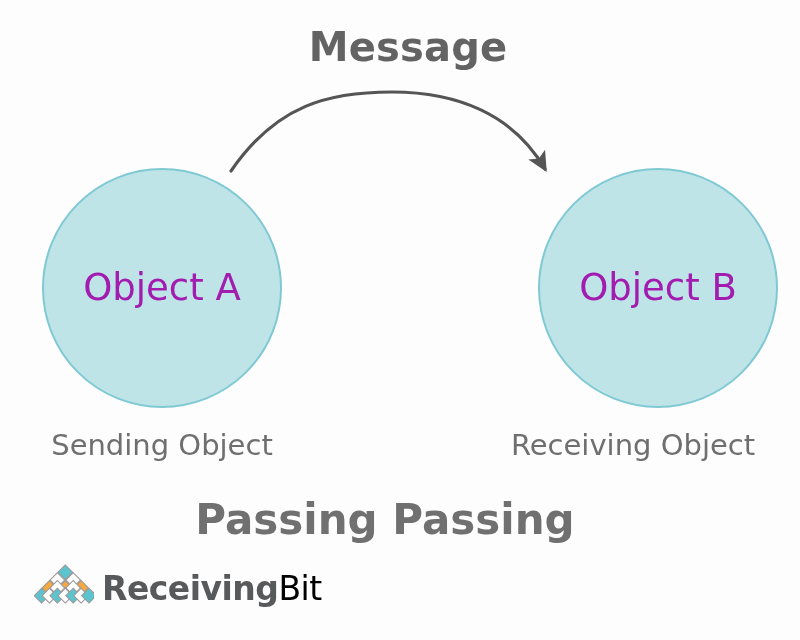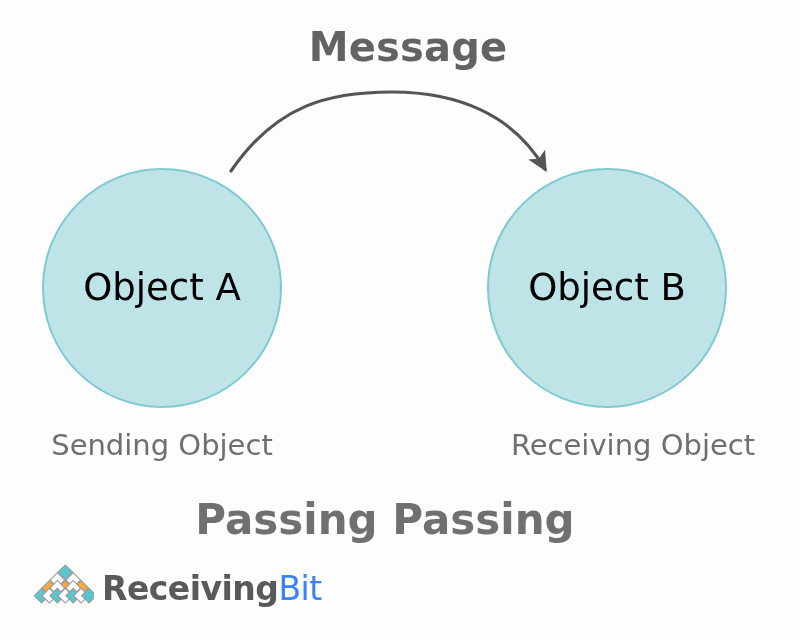--- a/index.html
+++ b/index.html
@@ -52,26 +52,26 @@
     height: 240px;
     border-radius: 50%;
     background: #bfe4e8;
     border: 2px solid #7ec9d3;
     box-sizing: border-box;
     display: flex;
     align-items: center;
     justify-content: center;
   }
   .node-circle.left  { left: 42px;  top: 168px; }
-  .node-circle.right { left: 487px; top: 168px; }
+  .node-circle.right { left: 538px; top: 168px; }
 
   .node-text {
     font-size: 37px;
     font-weight: 400;
-    color: #000000;
+    color: #a21caf;
     line-height: 1;
     white-space: nowrap;
     transform: translateY(-1px);
   }
 
   
   .caption {
     position: absolute;
     top: 428px;
     width: 340px;
@@ -120,21 +120,21 @@
     white-space: nowrap;
     transform: translateY(1px);
   }
   .logo-word-a {
     font-weight: bold;
     color: #58595b;
     letter-spacing: -0.5px;
   }
   .logo-word-b {
     font-weight: 400;
-    color: #3b82f6;
+    color: #000000;
     letter-spacing: -0.5px;
   }
 </style>
 </head>
 <body>
 
 <div id="canvas">
 
   <div class="message-label">Message</div>
 

